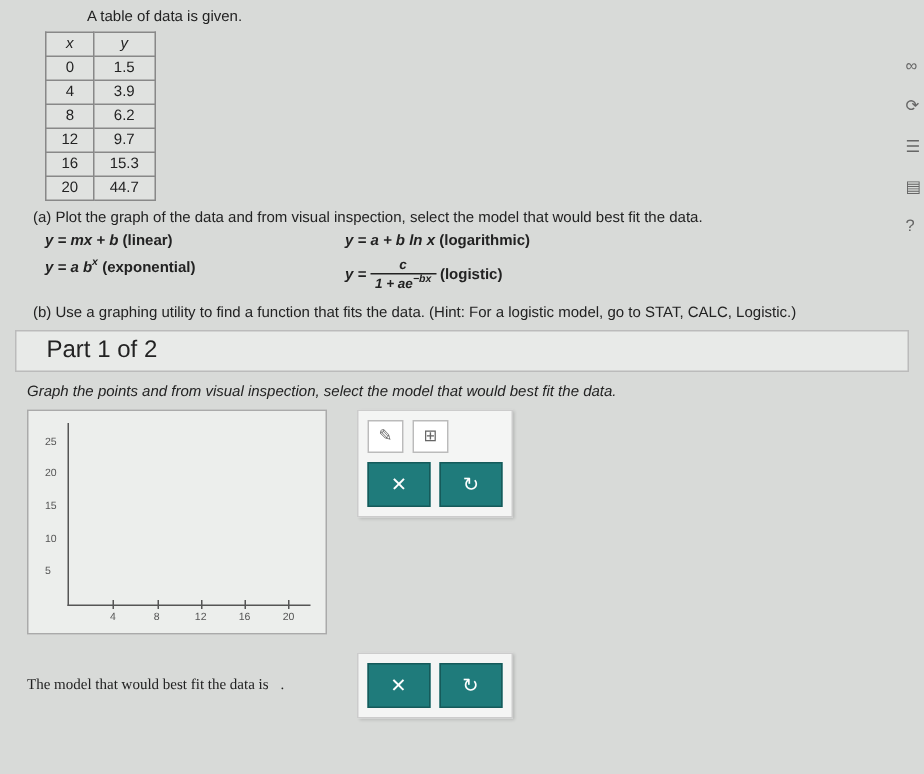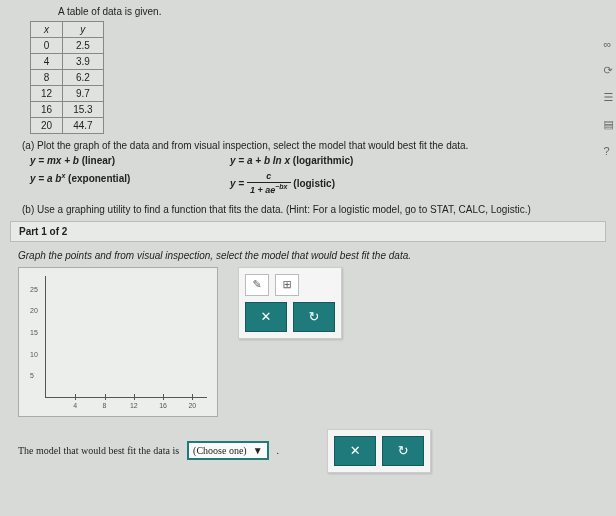--- a/index.html
+++ b/index.html
@@ -52,24 +52,23 @@
     text-align: center;
     font-size: 9px;
     line-height: 1.1;
   }
   .frac .num { border-bottom: 1px solid #222; display: block; padding: 0 3px; }
   .frac .den { display: block; padding: 0 3px; }
   sup { font-size: 7px; }
   .part-bar {
     background: #e8eae8;
     border: 1px solid #bbb;
-    padding: 4px 8px;
+    padding: 4px 20px;
     margin-top: 6px;
-    font-size: 10px;
-    font-weight: bold;
+    font-size: 16px;
   }
   .part-instr { margin: 8px 0 6px 8px; font-style: italic; }
   .graph-area {
     display: flex;
     align-items: flex-start;
     gap: 20px;
     margin-left: 8px;
   }
   .graph-box {
     width: 200px;
@@ -158,21 +157,21 @@
 <table class="data">
   <thead>
       <tr>
     <th>x</th>
     <th>y</th>
   </tr>
     </thead>
   <tbody id="tbody">
       <tr>
         <td>0</td>
-        <td>2.5</td>
+        <td>1.5</td>
       </tr>
       <tr>
         <td>4</td>
         <td>3.9</td>
       </tr>
       <tr>
         <td>8</td>
         <td>6.2</td>
       </tr>
       <tr>
@@ -248,22 +247,18 @@
     </div>
     <div class="btn-row">
       <div class="btn">✕</div>
       <div class="btn">↻</div>
     </div>
   </div>
 </div>
 
 <div class="answer-line">
   <span>The model that would best fit the data is</span>
-  <span class="select-box">
-    <span>(Choose one)</span>
-    <span>▼</span>
-  </span>
   <span>.</span>
   <div class="tool-panel2">
     <div class="btn">✕</div>
     <div class="btn">↻</div>
   </div>
 </div>
 
 </body></html>

